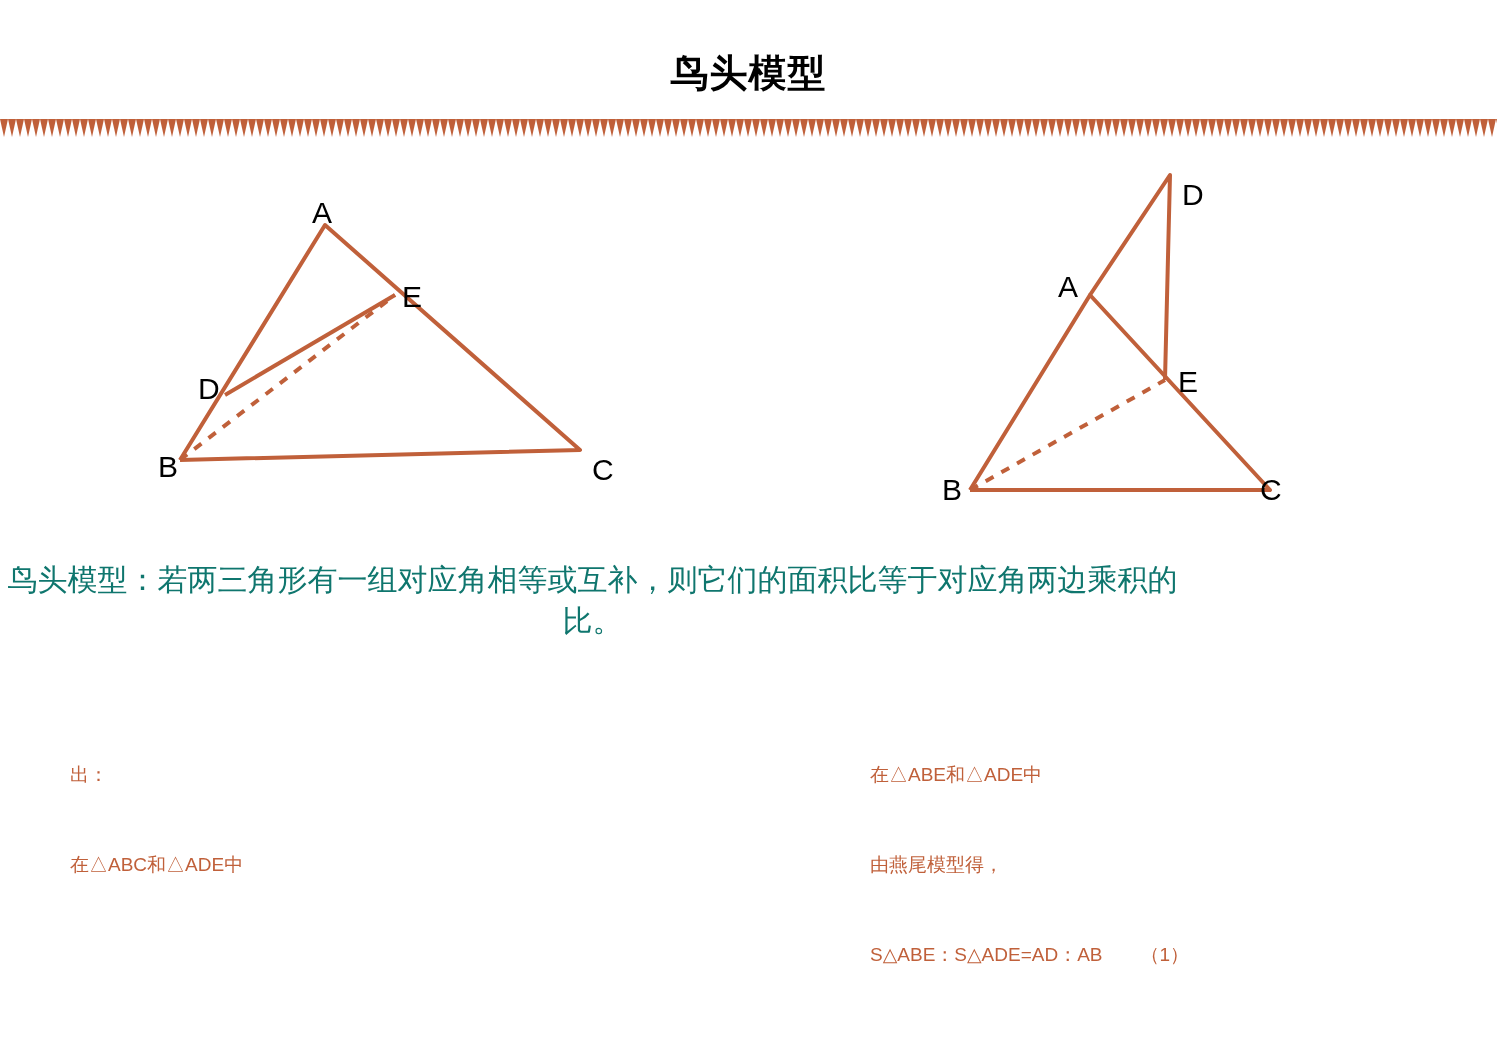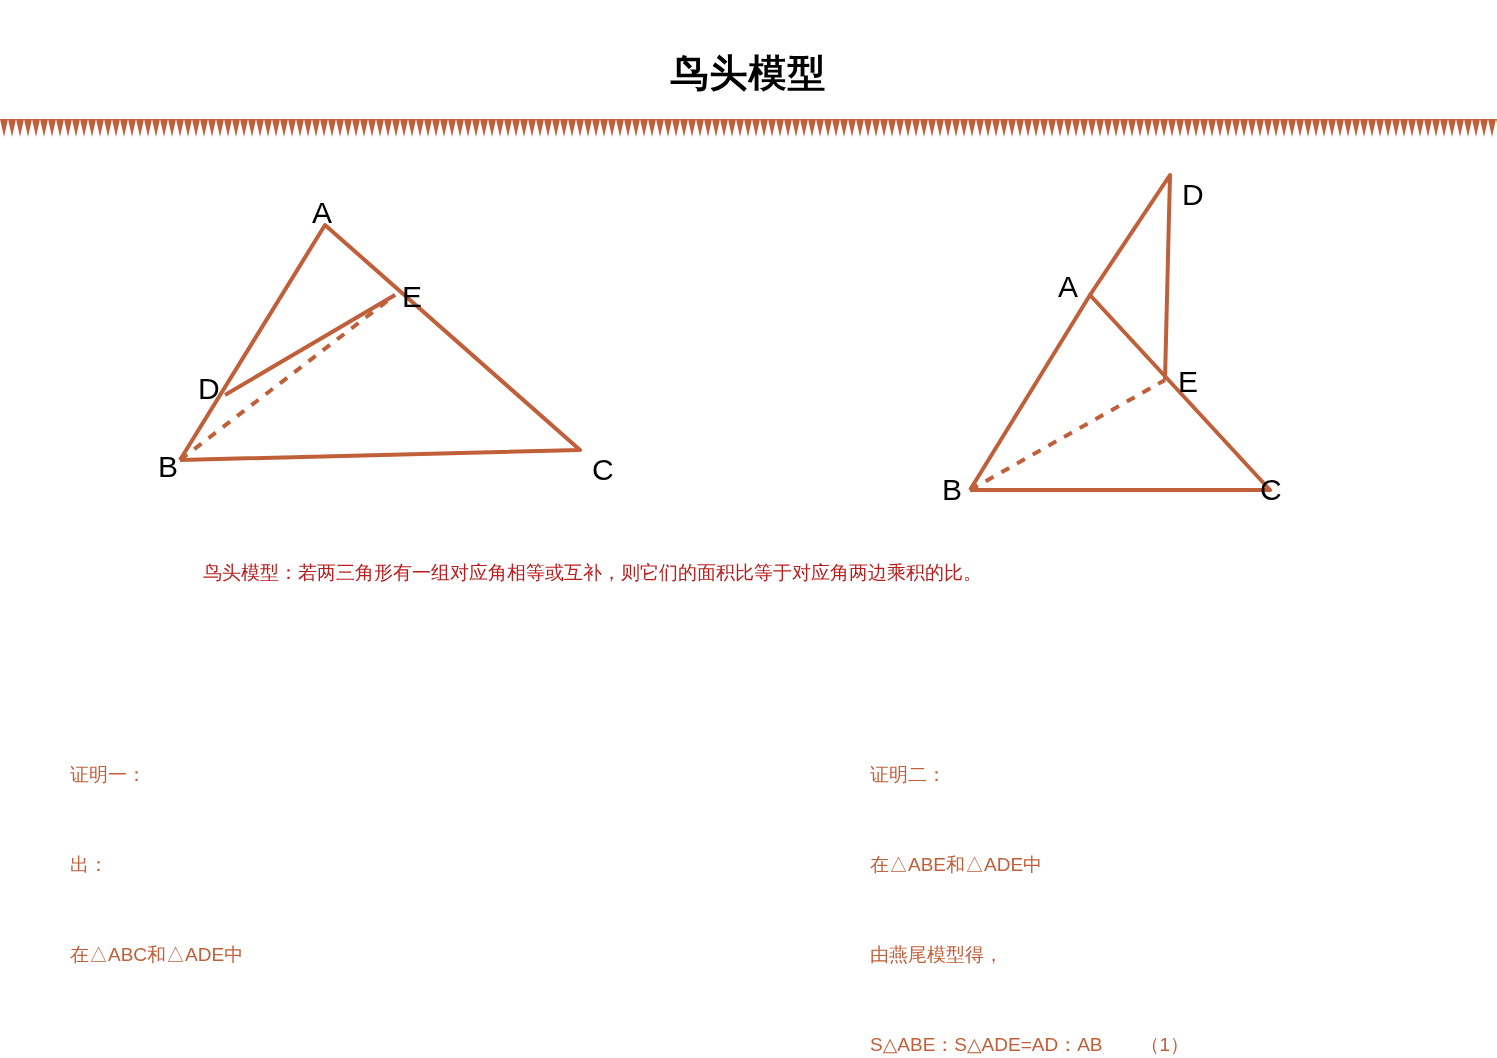--- a/index.html
+++ b/index.html
@@ -55,22 +55,22 @@
     font-size: 30px;
     color: #000000;
     font-family: "Liberation Sans", sans-serif;
   }
   #statement {
     position: absolute;
     top: 560px;
     left: 0;
     width: 1185px;
     text-align: center;
-    font-size: 19px;
-    color: #b91c1c;
+    font-size: 30px;
+    color: #0f766e;
     font-family: "Liberation Sans", sans-serif;
   }
   .proof {
     position: absolute;
     top: 700px;
     font-size: 19px;
     line-height: 30px;
     color: #c0603a;
     white-space: pre-wrap;
     font-family: "Liberation Sans", sans-serif;
@@ -309,31 +309,29 @@
       <span class="vertex-label" style="left:318px; top:215px;">E</span>
       <span class="vertex-label" style="left:82px; top:323px;">B</span>
       <span class="vertex-label" style="left:400px; top:323px;">C</span>
     </div>
 
   </div>
 
   <div id="statement">鸟头模型：若两三角形有一组对应角相等或互补，则它们的面积比等于对应角两边乘积的比。</div>
 
   <div class="proof" id="proof-one">
-    <span class="proof-line">证明一：</span>
     <span class="proof-line">出：</span>
     <span class="proof-line">在△ABC和△ADE中</span>
     
     
     
     
   </div>
 
   <div class="proof" id="proof-two">
-    <span class="proof-line">证明二：</span>
     <span class="proof-line">在△ABE和△ADE中</span>
     <span class="proof-line">由燕尾模型得，</span>
     <span class="proof-line">S△ABE：S△ADE=AD：AB　　（1）</span>
     
     
     
     
   </div>
 
 </div>

